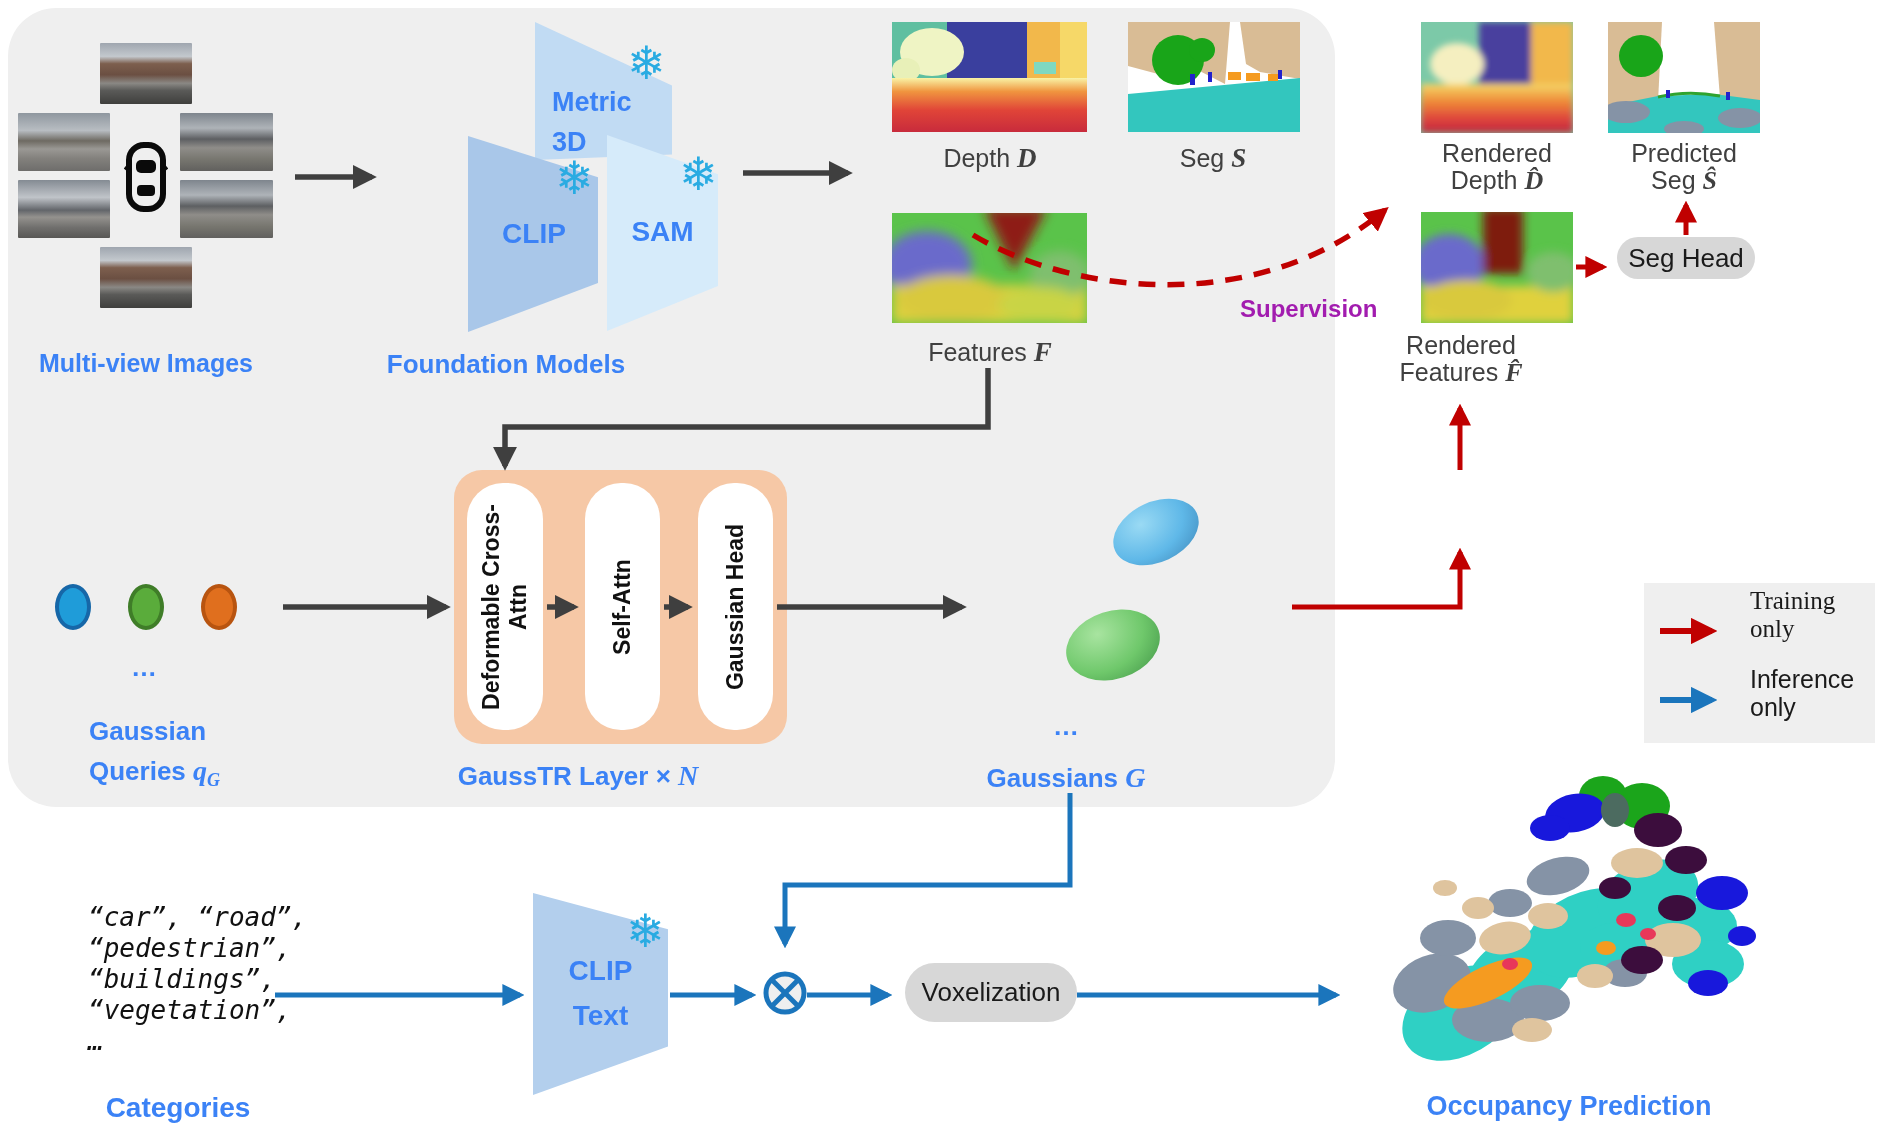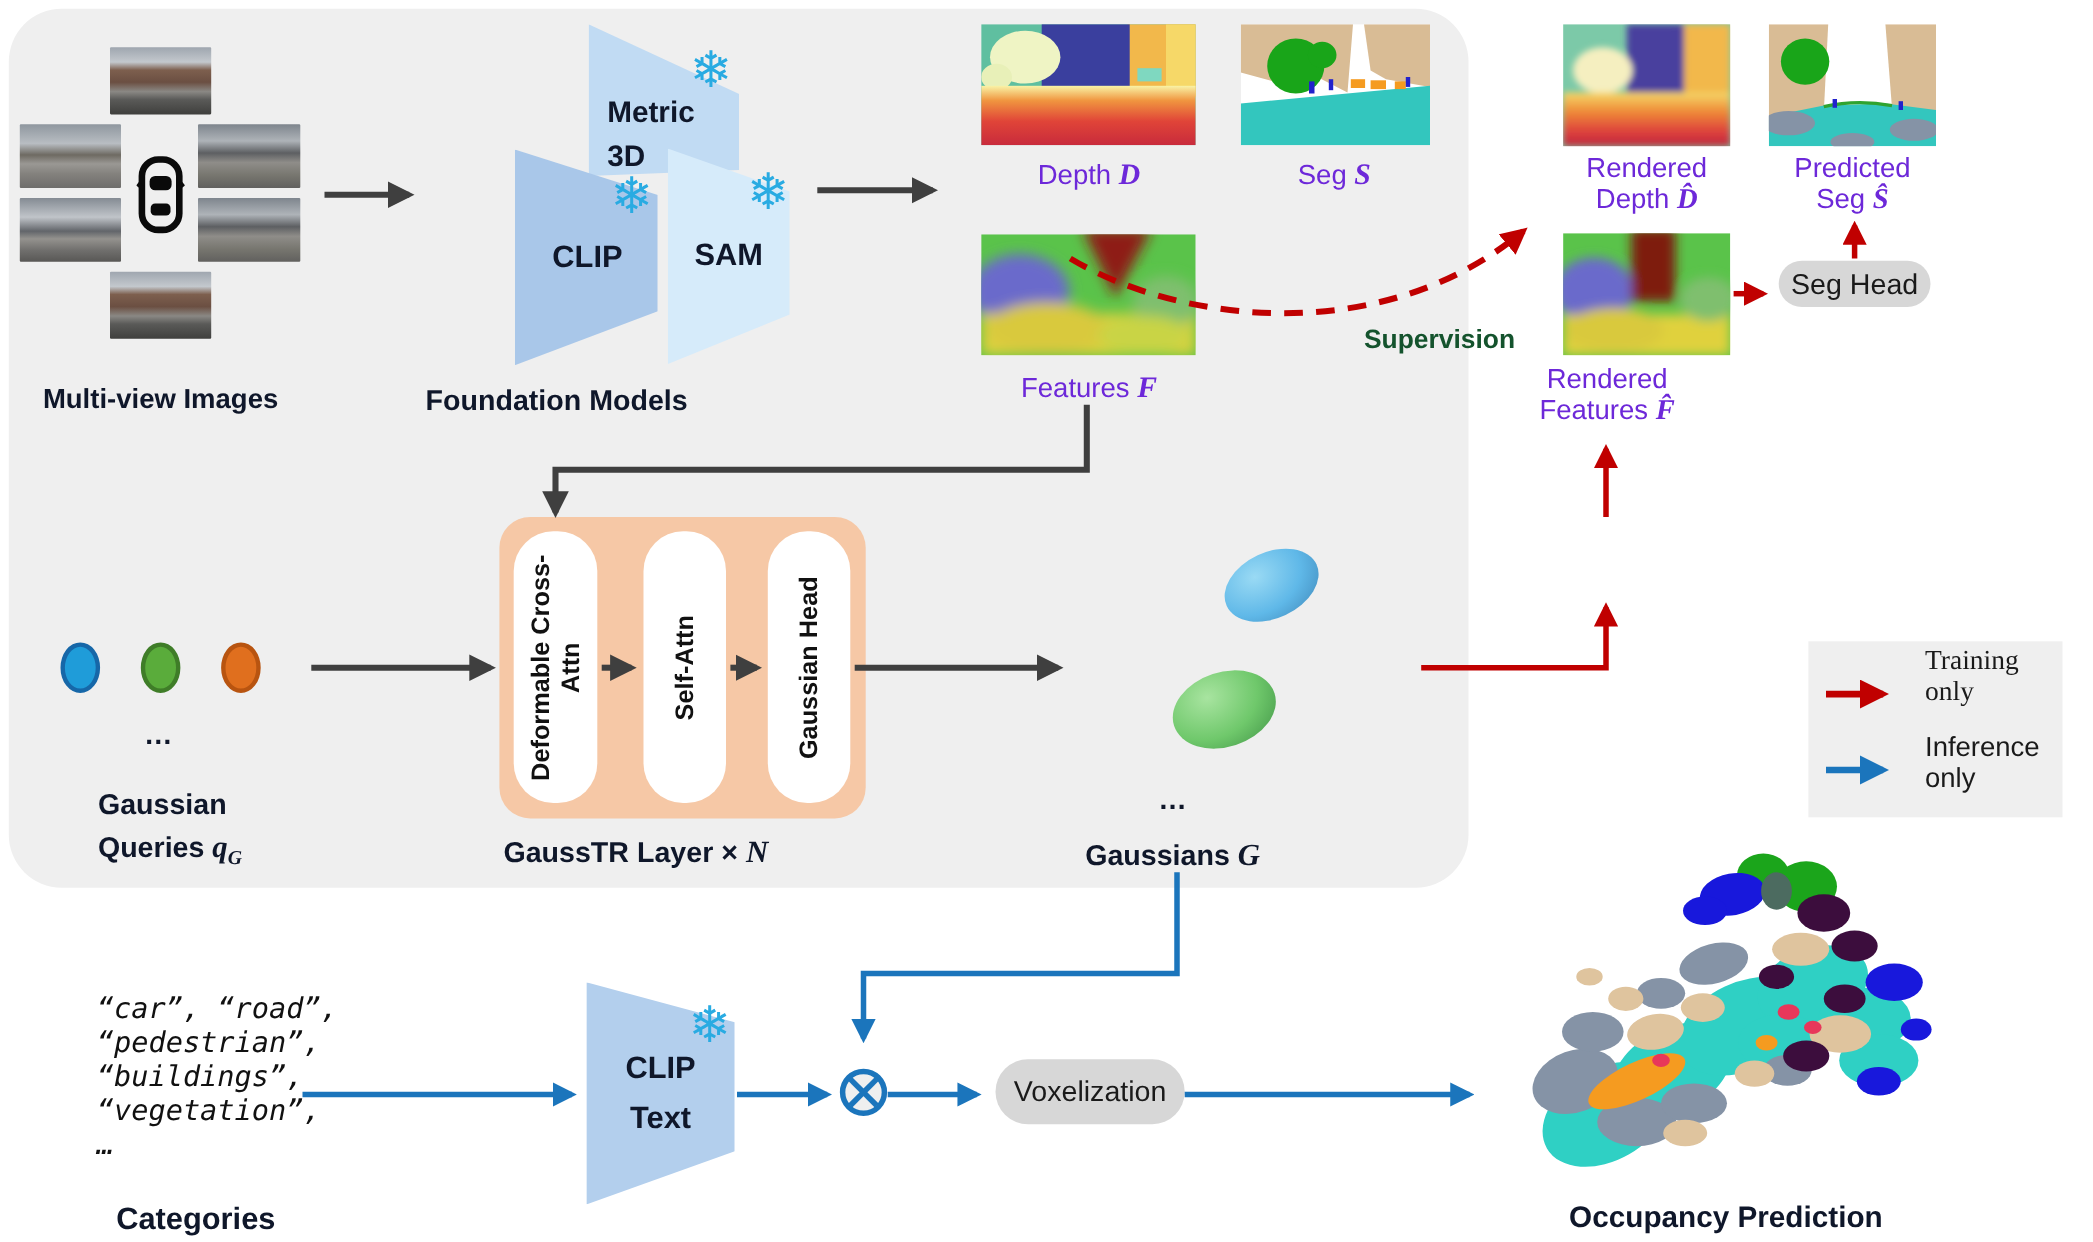--- a/index.html
+++ b/index.html
@@ -1,21 +1,21 @@
 <!DOCTYPE html>
 <html><head>
 <meta charset="utf-8">
 <style>
   html,body{margin:0;padding:0;background:#fff;}
   #canvas{position:relative;width:1903px;height:1129px;background:#ffffff;overflow:hidden;
           font-family:"Liberation Sans",sans-serif;color:#111;}
   .abs{position:absolute;}
   .panel{background:#EFEFEF;border-radius:48px;}
-  .lbl{font-weight:700;color:#0f172a;}
-  .mid{font-weight:500;color:#6d28d9;}
+  .lbl{font-weight:700;color:#3b82f6;}
+  .mid{font-weight:500;color:#404040;}
   .ctr{text-align:center;}
   .sym{font-family:"Liberation Serif",serif;font-style:italic;font-weight:700;}
   .sub{font-family:"Liberation Serif",serif;font-style:italic;font-weight:700;font-size:18px;vertical-align:-6px;}
   .pill{background:#D7D7D7;border-radius:34px;display:flex;align-items:center;justify-content:center;
         font-size:26px;color:#1a1a1a;}
   .trap{position:absolute;}
   .snow{position:absolute;color:#29ABE2;font-size:46px;line-height:46px;font-family:"DejaVu Sans",sans-serif;}
   .photo{position:absolute;border-radius:1px;}
   .camgrad1{background:linear-gradient(180deg,#9fa6af 0%,#c3c8cd 22%,#7d5f4e 34%,#6b4f42 52%,#8a8884 66%,#5a5a58 78%,#3f3f3d 100%);}
   .camgrad2{background:linear-gradient(180deg,#8f979f 0%,#b8bdc2 30%,#6e6a62 48%,#9a9894 62%,#83817d 78%,#6e6d6b 100%);}
@@ -177,21 +177,21 @@
   </div>
   <div class="abs mid ctr" style="left:1608px;top:140px;width:152px;font-size:25px;line-height:27px;">
     <div><span>Predicted</span></div>
     <div><span>Seg</span>&nbsp;<span class="sym" style="font-size:26px;">Ŝ</span></div>
   </div>
   <div class="abs mid ctr" style="left:1385px;top:332px;width:152px;font-size:25px;line-height:27px;">
     <div><span>Rendered</span></div>
     <div><span>Features</span>&nbsp;<span class="sym" style="font-size:26px;">F̂</span></div>
   </div>
 
-  <div class="abs lbl" style="left:1240px;top:295px;width:160px;font-size:24px;color:#14532d;">Supervision</div>
+  <div class="abs lbl" style="left:1240px;top:295px;width:160px;font-size:24px;color:#a21caf;">Supervision</div>
 
   <div class="abs pill" style="left:1617px;top:237px;width:138px;height:42px;">
     <span>Seg Head</span>
   </div>
   <div class="abs pill" style="left:905px;top:963px;width:172px;height:59px;">
     <span>Voxelization</span>
   </div>
 
   <div class="qcircle" style="left:55px;top:584px;background:#1F9CD9;border-color:#1667A8;"></div>
   <div class="qcircle" style="left:128px;top:584px;background:#5AAC3B;border-color:#3F7D28;"></div>

